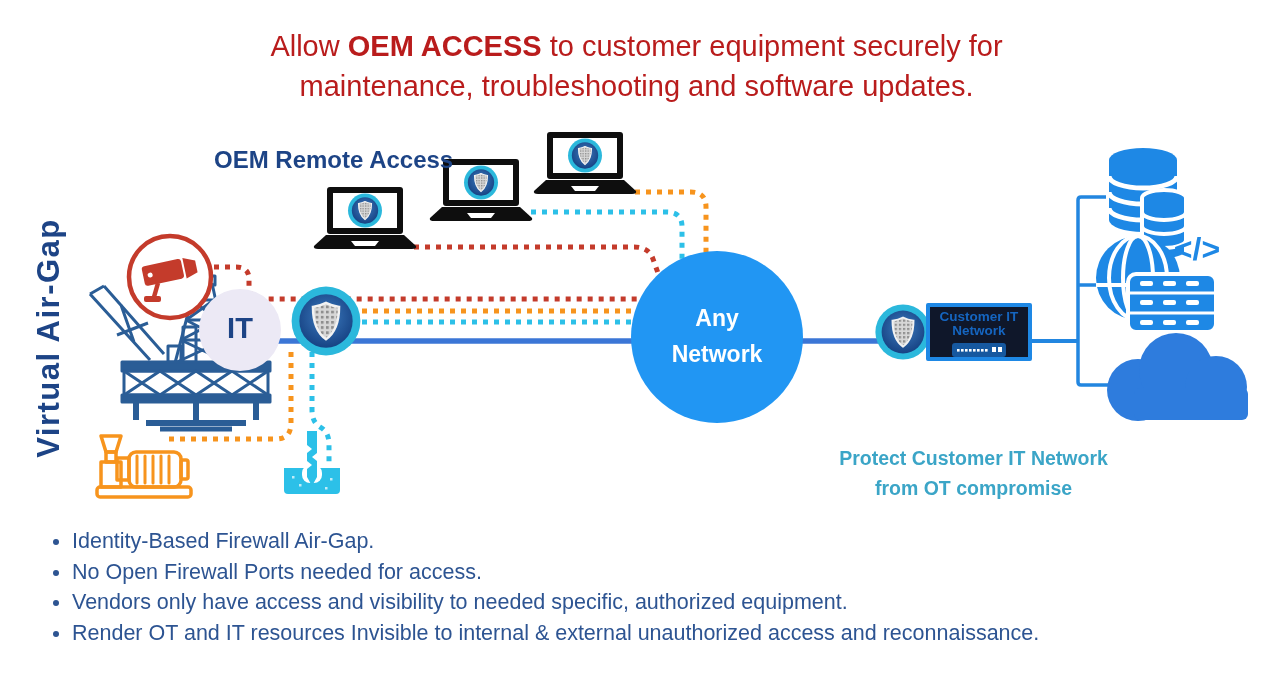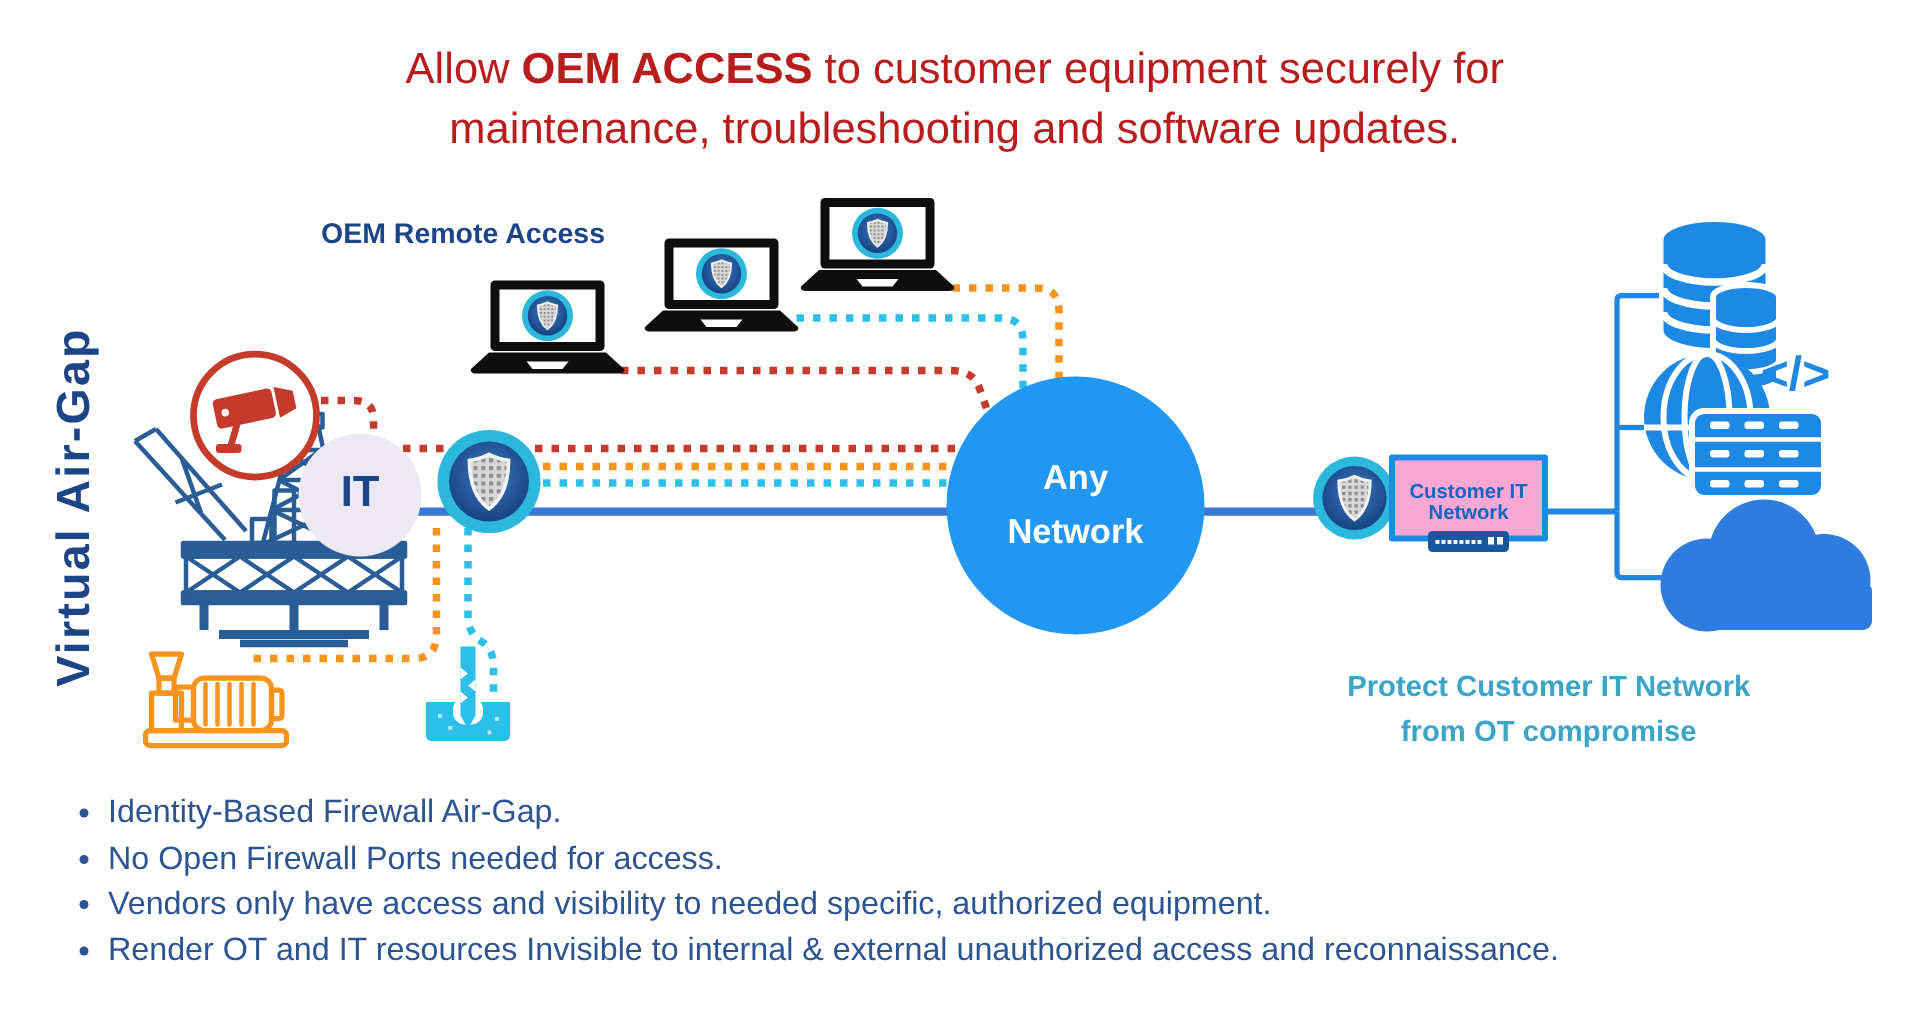--- a/index.html
+++ b/index.html
@@ -5,31 +5,31 @@
   html,body{margin:0;padding:0;background:#fff;}
   .stage{position:relative;width:1273px;height:678px;background:#fff;overflow:hidden;
          font-family:"Liberation Sans",sans-serif;}
   .stage svg.canvas{position:absolute;left:0;top:0;z-index:1;}
   .txt{position:absolute;z-index:2;}
   .title{left:0;right:0;top:26px;width:900px;margin:0 auto;text-align:center;
          font-size:29px;line-height:40px;font-weight:400;color:#b91c1c;}
   .title b{font-weight:700;}
   .side-label{width:320px;height:46px;left:-106px;top:315px;transform:rotate(-90deg);
               font-weight:700;font-size:31px;letter-spacing:1.5px;color:#1d4486;text-align:center;}
-  .oem-label{left:214px;top:146px;font-size:19px;font-weight:700;color:#1d4486;}
+  .oem-label{left:214px;top:146px;font-size:24px;font-weight:700;color:#1d4486;}
   .net-label{left:632px;top:300px;width:170px;text-align:center;color:#fff;
              font-weight:700;font-size:23px;line-height:36px;}
   .it-label{left:214px;top:312px;width:52px;text-align:center;font-weight:700;
             font-size:29px;color:#1d4486;}
   .cust-box{left:926px;top:303px;width:106px;height:58px;border:4px solid #1e88e5;
-            background:#f9a8d4;box-sizing:border-box;border-radius:2px;text-align:center;
-            padding-top:14px;}
+            background:#0f172a;box-sizing:border-box;border-radius:2px;text-align:center;
+            padding-top:3px;}
   .cust-box .cb-line{font-size:13.5px;line-height:14px;font-weight:700;color:#1565c0;}
   .cust-box svg{display:block;margin:3px auto 0;}
-  .protect{left:860px;top:443px;width:345px;text-align:center;font-weight:700;
+  .protect{left:801px;top:443px;width:345px;text-align:center;font-weight:700;
            font-size:19.5px;line-height:30px;color:#3ba5c7;}
   .bullets{left:46px;top:526px;margin:0;padding:0 0 0 26px;}
   .bullets li{font-size:21.5px;line-height:30.5px;color:#2d5492;margin:0;}
 </style>
 </head>
 <body>
 
 <div class="stage">
 
   <svg class="canvas" width="1273" height="678" viewBox="0 0 1273 678">

